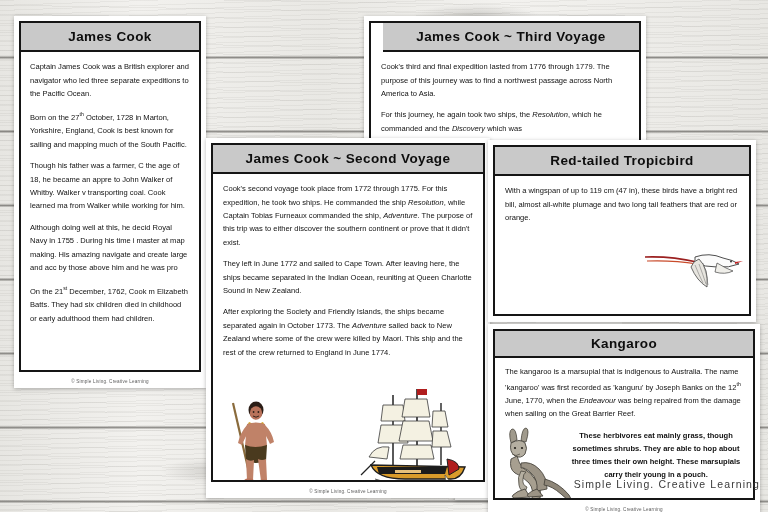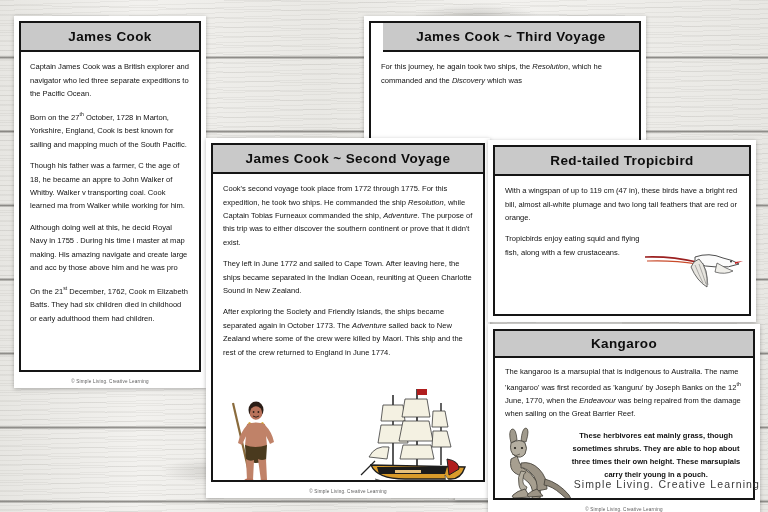--- a/index.html
+++ b/index.html
@@ -166,20 +166,21 @@
     </div>
     <div class="wm">© Simple Living. Creative Learning</div>
   </div>
 
   <div class="sheet" id="card-third">
     <div class="frame">
       <div class="band">
         <h1>James Cook ~ Third Voyage</h1>
       </div>
       <div class="body">
+        <p>Cook's third and final expedition lasted from 1776 through 1779. The purpose of this  journey was to find a northwest passage across North America to Asia.</p>
         <p><span>For this  journey, he again took two ships, the </span><em>Resolution</em><span>, which he commanded and the </span><em>Discovery</em><span> which was</span></p>
       </div>
     </div>
   </div>
 
   <div class="frag" style="left:470px;top:140px;">rles Cl</div>
   <div class="frag" style="left:470px;top:167px;">ome to</div>
   <div class="frag" style="left:470px;top:181px;">e Town</div>
   <div class="frag" style="left:470px;top:195px;">and), F</div>
   <div class="frag" style="left:470px;top:209px;">e Soun</div>
@@ -243,21 +244,20 @@
     <div class="wm">© Simple Living. Creative Learning</div>
   </div>
 
   <div class="sheet" id="card-bird">
     <div class="frame">
       <div class="band">
         <h1>Red-tailed Tropicbird</h1>
       </div>
       <div class="body">
         <p>With a wingspan of up to 119 cm (47 in), these birds have a bright red bill, almost all-white plumage and two long tail feathers that are red or orange.</p>
-        <p style="width:150px;">Tropicbirds enjoy eating squid and flying fish, along with a few crustaceans.</p>
 
         <svg class="illus" style="left:148px;top:96px;width:100px;height:48px;" viewBox="0 0 100 48">
           <path d="M2 14 q26 -1 52 5" stroke="#9b2020" stroke-width="1.6" fill="none"></path>
           <path d="M4 18 q26 -1 50 3" stroke="#c94b2b" stroke-width="1.2" fill="none"></path>
           <path d="M52 14 q14 -5 28 1 q10 2 16 6 q-10 4 -22 3 q-12 0 -22 -4 z" fill="#fbfbfb" stroke="#3a3a3a" stroke-width="0.9"></path>
           <path d="M92 19 l8 -1 l-8 3 z" fill="#c11f1f"></path>
           <circle cx="88" cy="18.5" r="0.9" fill="#222"></circle>
           <path d="M56 16 q10 10 8 28 q-10 -6 -16 -20 q2 -6 8 -8 z" fill="#e7e5df" stroke="#444" stroke-width="0.8"></path>
           <path d="M52 22 q4 10 8 18" stroke="#6a6a6a" stroke-width="0.5" fill="none"></path>
           <path d="M56 21 q4 11 7 20" stroke="#6a6a6a" stroke-width="0.5" fill="none"></path>

